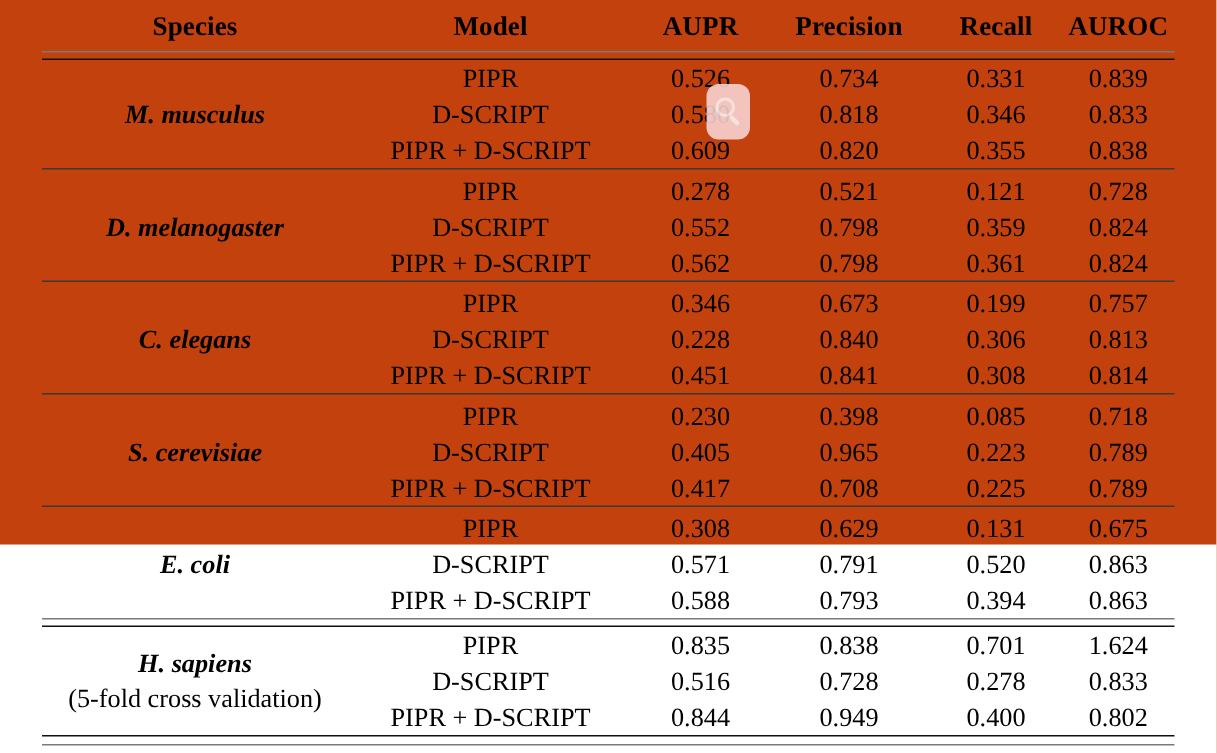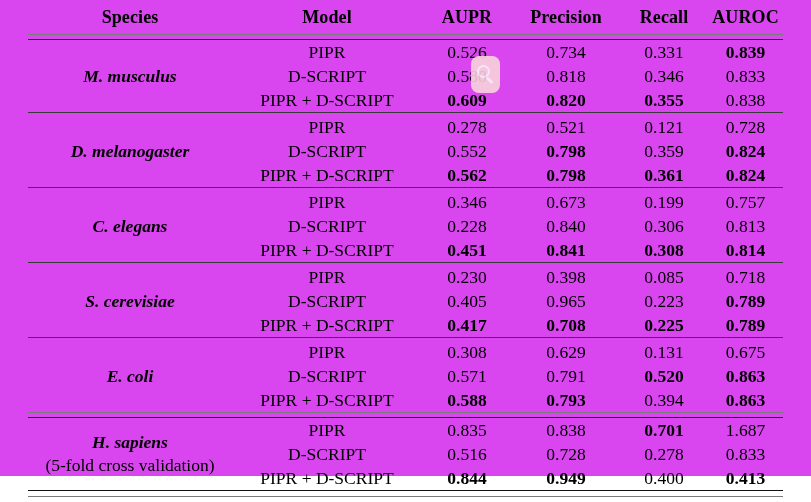--- a/index.html
+++ b/index.html
@@ -13,22 +13,22 @@
     height: 502px;
     overflow: hidden;
     font-family: "Liberation Serif", "DejaVu Serif", serif;
     color: #000000;
     -webkit-font-smoothing: antialiased;
   }
 
   #page {
     position: relative;
     width: 811px;
-    height: 476px;
-    background: #d946ef;
+    height: 363px;
+    background: #c2410c;
   }
 
   table.results {
     position: absolute;
     left: 28px;
     top: 2px;
     width: 755px;
     border-collapse: collapse;
     table-layout: fixed;
     font-size: 17.5px;
@@ -114,21 +114,21 @@
     line-height: 23px;
   }
   td.species .sp-main {
     display: block;
     line-height: 23px;
     font-weight: bold;
   }
   td.model {
   }
   td.num { text-align: center; }
-  td.num.bold, td.model.bold { font-weight: bold; }
+  td.num.bold, td.model.bold { font-weight: normal; }
 
   
   #zoom-cursor {
     position: absolute;
     left: 471px;
     top: 56px;
     width: 29px;
     height: 37px;
     border-radius: 8px;
     background: #fbdcdc;
@@ -336,35 +336,35 @@
         </tr>
         <tr>
           <td class="species" rowspan="3">
             <span class="sp-main">H. sapiens</span>
             <span class="sp-sub">(5-fold cross validation)</span>
           </td>
           <td class="model">PIPR</td>
           <td class="num">0.835</td>
           <td class="num">0.838</td>
           <td class="num bold">0.701</td>
-          <td class="num">1.687</td>
+          <td class="num">1.624</td>
         </tr>
         <tr>
           <td class="model">D-SCRIPT</td>
           <td class="num">0.516</td>
           <td class="num">0.728</td>
           <td class="num">0.278</td>
           <td class="num">0.833</td>
         </tr>
         <tr>
           <td class="model">PIPR + D-SCRIPT</td>
           <td class="num bold">0.844</td>
           <td class="num bold">0.949</td>
           <td class="num">0.400</td>
-          <td class="num bold">0.413</td>
+          <td class="num bold">0.802</td>
         </tr>
         <tr class="rule-bottom">
           <td colspan="6">
             <div class="dblb"></div>
           </td>
         </tr>
       </tbody>
   </table>
 
   <div id="zoom-cursor">

